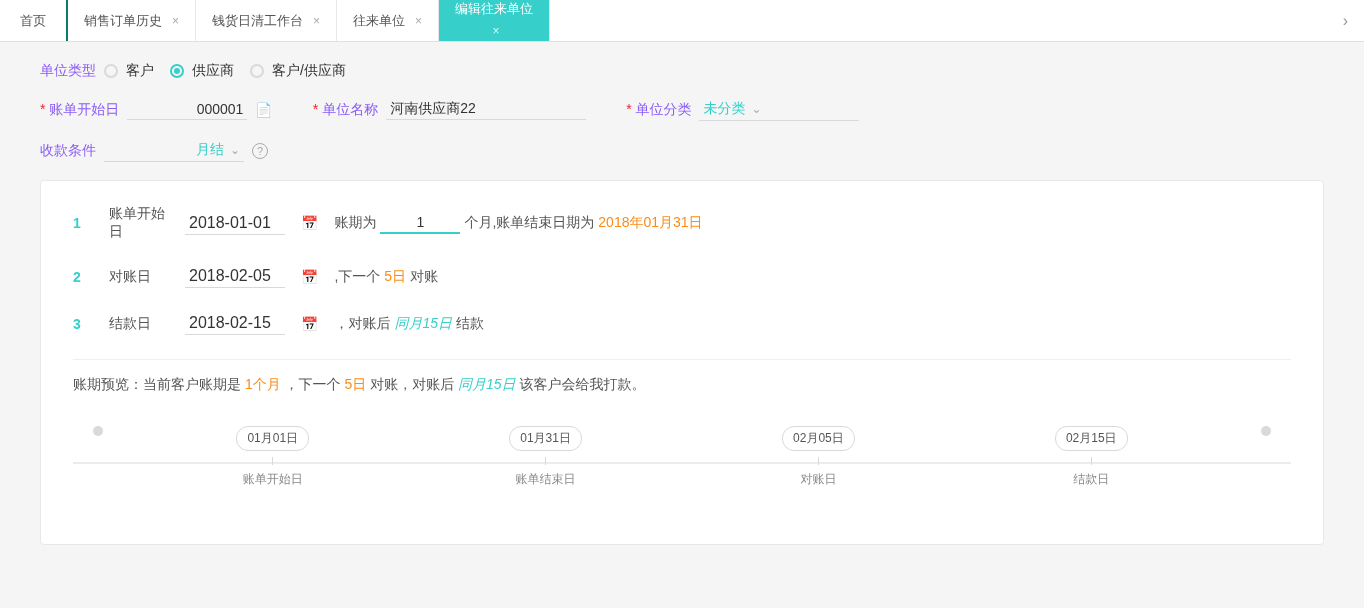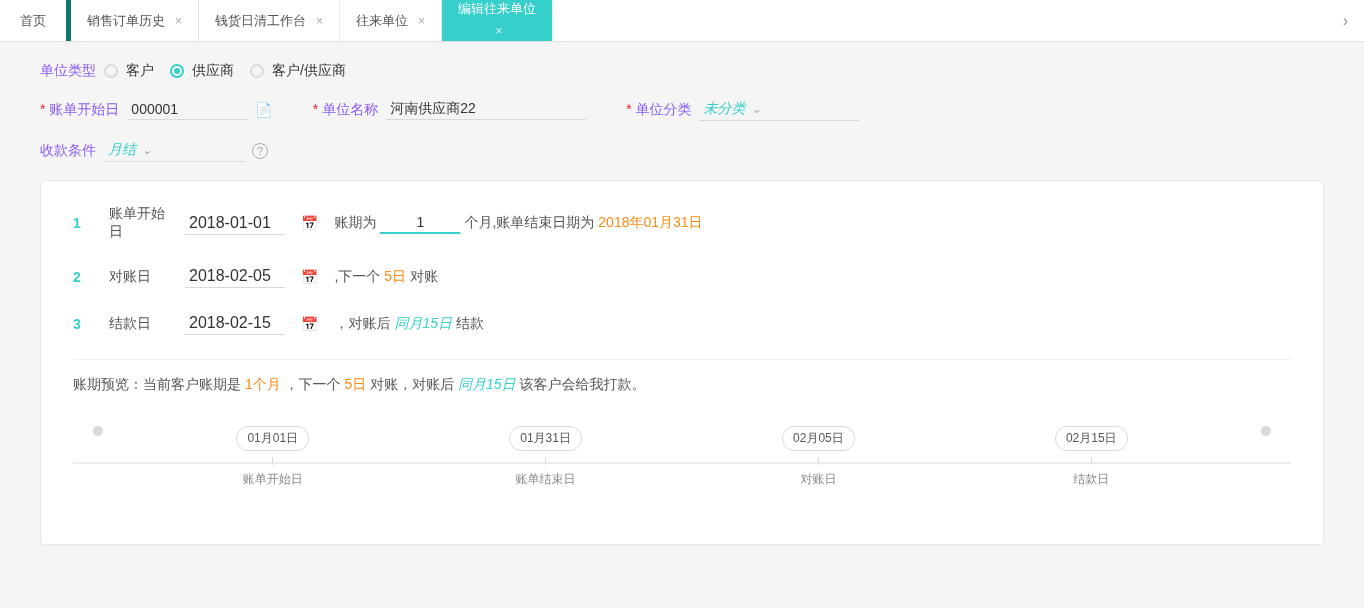--- a/index.html
+++ b/index.html
@@ -21,21 +21,21 @@
       height: 100%;
       cursor: pointer;
       font-size: 13px;
       color: #555;
       border-right: 1px solid #e8e8e8;
       white-space: nowrap;
       gap: 6px;
     }
     .tab-item:first-child {
       padding: 0 20px;
-      border-right: 5px solid #0f766e;
+      border-right: 2px solid #0f766e;
     }
     .tab-item.active {
       background: #36cfc9;
       color: #fff;
       flex-direction: column;
     }
     .tab-close {
       font-size: 12px;
       color: #aaa;
       margin-left: 4px;
@@ -135,21 +135,20 @@
 
     
     .select-field {
       display: flex;
       align-items: center;
       gap: 6px;
       border-bottom: 1px solid #d9d9d9;
       padding: 2px 4px;
       min-width: 160px;
       cursor: pointer;
-      font-style: italic;
     }
     .select-value {
       color: #36cfc9;
       font-size: 14px;
     }
     .chevron-icon {
       color: #aaa;
       font-size: 12px;
     }
 
@@ -323,40 +322,40 @@
           <div class="radio-circle"></div>
           <span>客户/供应商</span>
         </div>
       </div>
     </div>
   </div>
 
   <div class="form-row">
     <div class="form-field">
       <span class="field-label required-label">账单开始日</span>
-      <input type="text" class="text-input" value="000001" style="width: 120px;">
+      <input type="text" class="text-input" value="000001" style="width: 120px; text-align: right;">
       <span class="doc-icon">📄</span>
     </div>
     <div class="form-field">
       <span class="field-label required-label">单位名称</span>
       <input type="text" class="text-input wide" value="河南供应商22" style="width: 200px;">
     </div>
     <div class="form-field">
       <span class="field-label required-label">单位分类</span>
       <div class="select-field">
         <span class="select-value">未分类</span>
         <span class="chevron-icon">⌄</span>
       </div>
     </div>
   </div>
 
   <div class="form-row">
     <div class="form-field">
       <span class="field-label">收款条件</span>
-      <div class="select-field" style="min-width:140px;">
+      <div class="select-field" style="min-width:140px;justify-content:flex-end;">
         <span class="select-value">月结</span>
         <span class="chevron-icon">⌄</span>
       </div>
       <div class="help-icon">?</div>
     </div>
   </div>
 
   <div class="period-card">
 
     <div class="setting-row">

